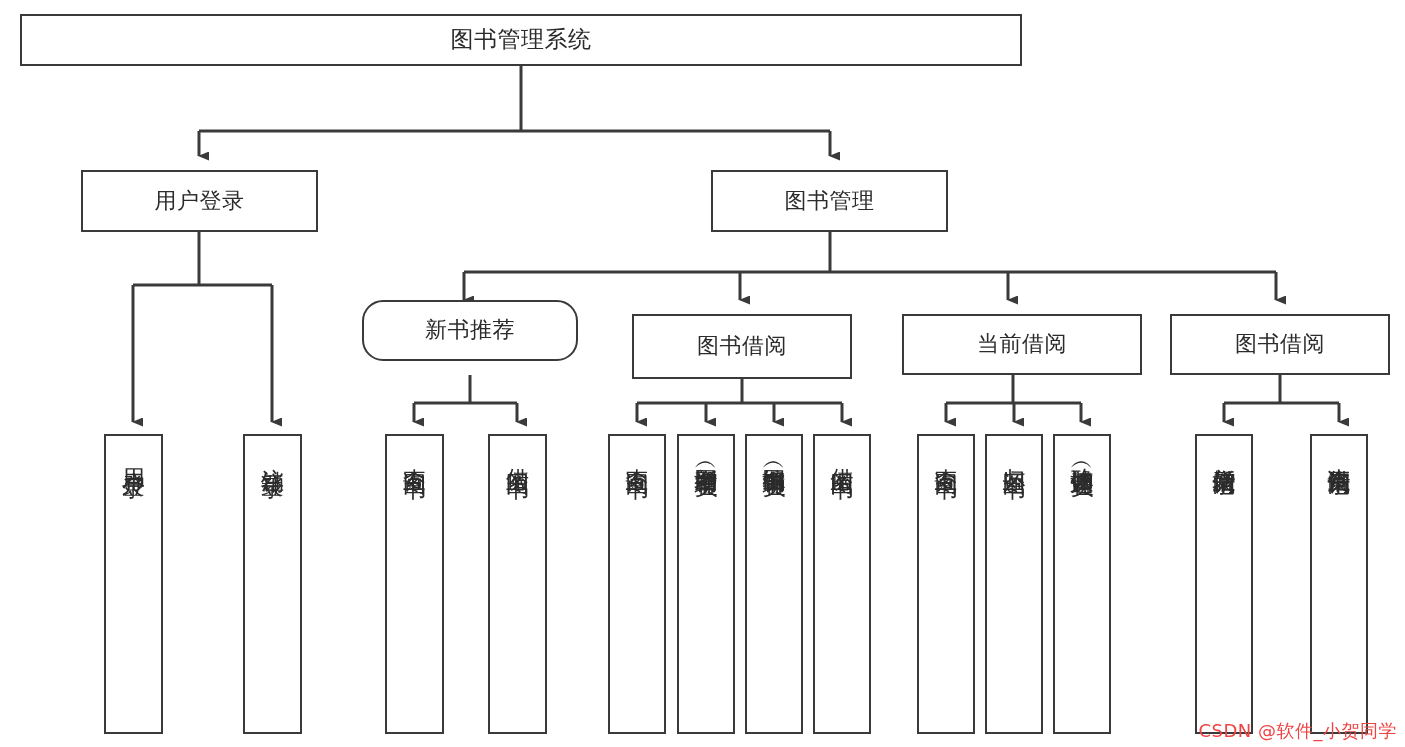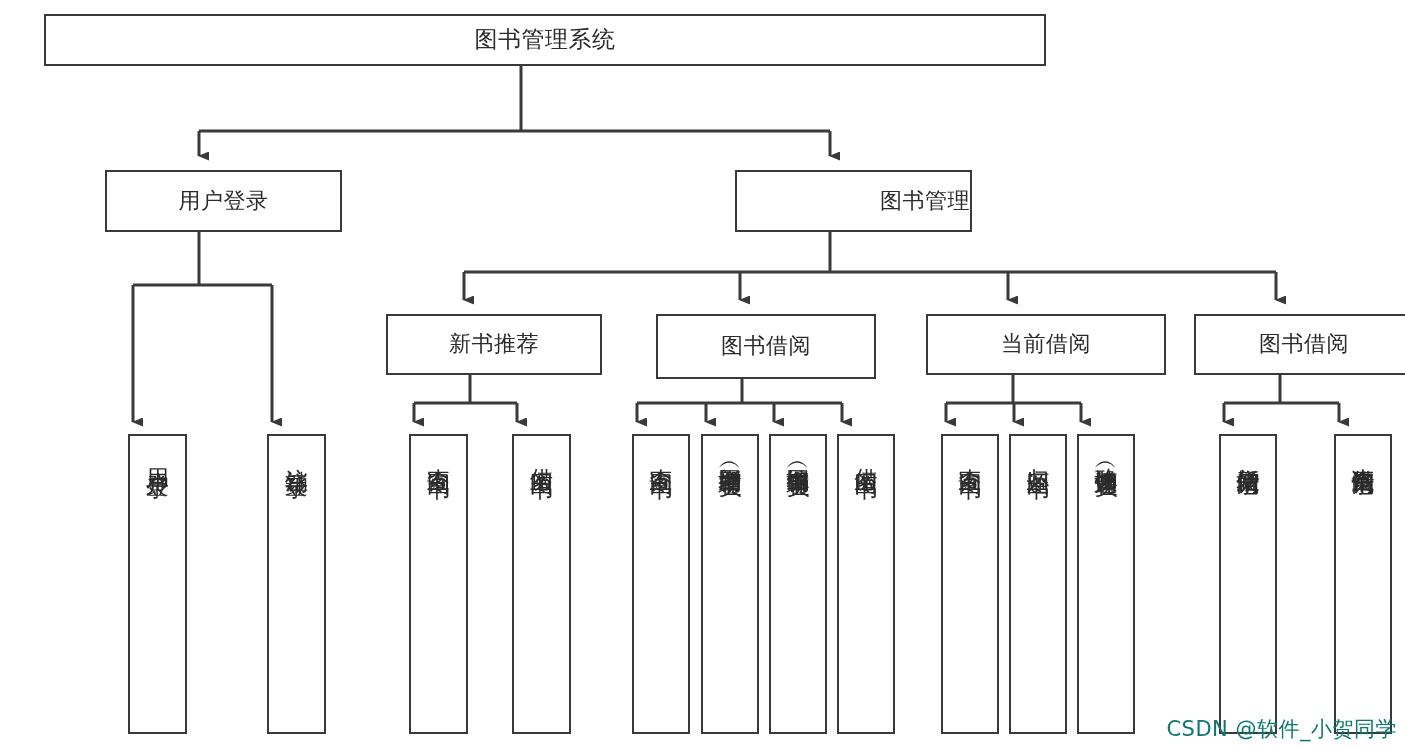--- a/index.html
+++ b/index.html
@@ -28,21 +28,20 @@
   }
   .node {
     position: absolute;
     box-sizing: border-box;
     background: #ffffff;
     border: 2.5px solid #3a3a3a;
     display: flex;
     align-items: center;
     justify-content: center;
     color: #2b2b2b;
-    margin-left: 24px;
   }
   .node .label {
     display: block;
     text-align: center;
     line-height: 1.12;
     letter-spacing: 0.5px;
   }
   
   .node.horiz .label {
     font-size: 22px;
@@ -65,22 +64,22 @@
     letter-spacing: 3px;
     white-space: nowrap;
   }
   .node.vert.tall-text .label {
     letter-spacing: 1px;
   }
   .watermark {
     position: absolute;
     right: 8px;
     bottom: 4px;
-    font-size: 21px;
-    color: #0f766e;
+    font-size: 18px;
+    color: #ef4444;
     letter-spacing: 0.5px;
     white-space: nowrap;
     font-family: "DejaVu Sans", "Liberation Sans", sans-serif;
   }
 </style>
 </head>
 <body>
 
 <div id="diagram-root">
 
@@ -134,25 +133,25 @@
     </g>
   </svg>
 
   <div class="node horiz root" style="left:20px; top:14px; width:1002px; height:52px;">
     <span class="label">图书管理系统</span>
   </div>
 
   <div class="node horiz" style="left:81px; top:170px; width:237px; height:62px;">
     <span class="label">用户登录</span>
   </div>
-  <div class="node horiz" style="left:711px; top:170px; width:237px; height:62px;justify-content:flex-end;">
+  <div class="node horiz" style="left:711px; top:170px; width:237px; height:62px;">
     <span class="label">图书管理</span>
   </div>
 
-  <div class="node horiz" style="left:362px; top:314px; width:216px; height:61px;">
+  <div class="node horiz" style="left:362px; top:300px; width:216px; height:61px;border-radius:21px;">
     <span class="label">新书推荐</span>
   </div>
   <div class="node horiz" style="left:632px; top:314px; width:220px; height:65px;">
     <span class="label">图书借阅</span>
   </div>
   <div class="node horiz" style="left:902px; top:314px; width:240px; height:61px;">
     <span class="label">当前借阅</span>
   </div>
   <div class="node horiz" style="left:1170px; top:314px; width:220px; height:61px;">
     <span class="label">图书借阅</span>

